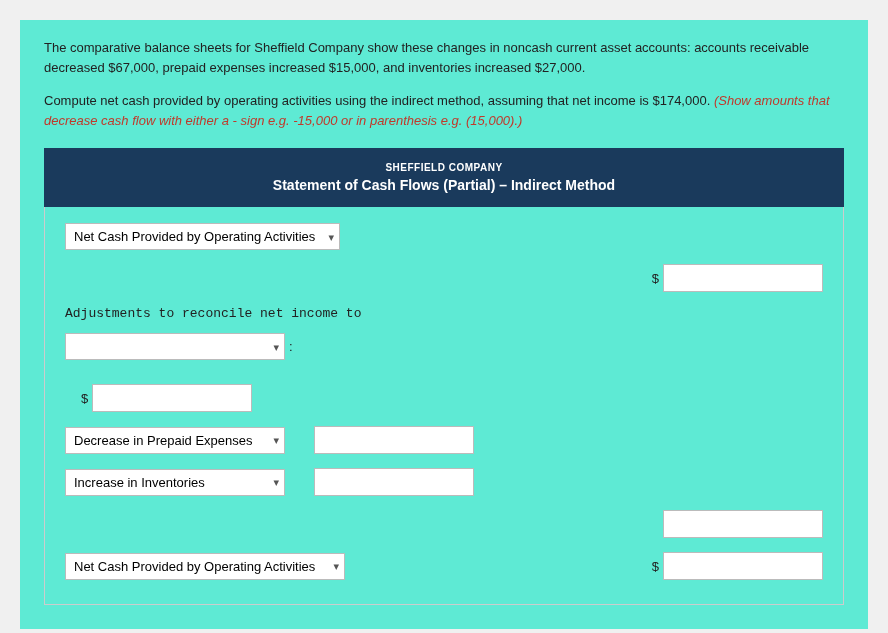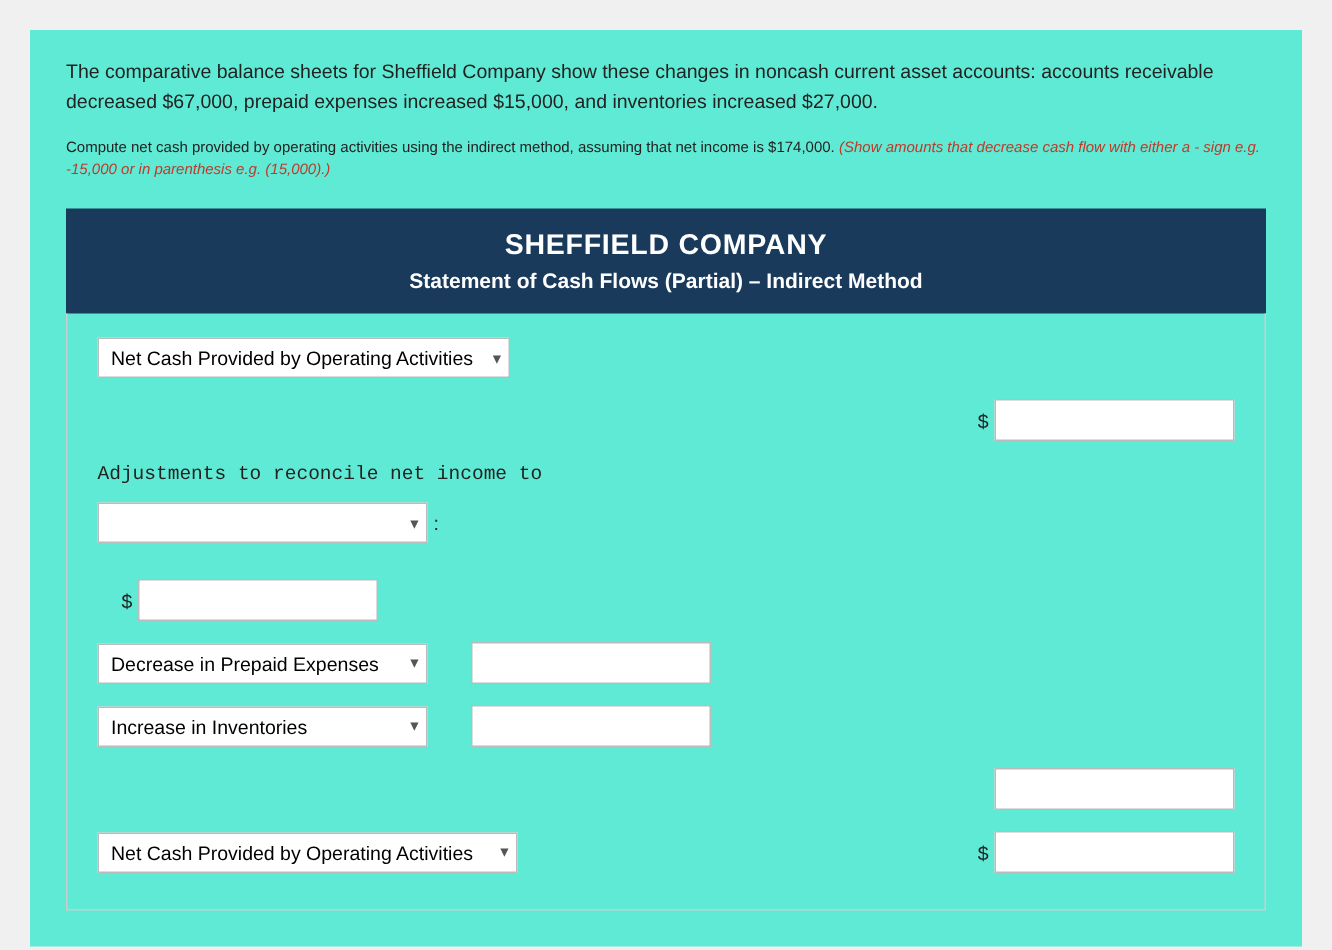--- a/index.html
+++ b/index.html
@@ -16,38 +16,38 @@
       margin: 0 auto;
       padding: 18px 24px 24px 24px;
     }
     .intro-text {
       font-size: 13px;
       line-height: 1.5;
       margin-bottom: 14px;
       color: #222;
     }
     .instruction-text {
-      font-size: 10px;
+      font-size: 13px;
       line-height: 1.5;
       margin-bottom: 18px;
       color: #222;
     }
     .instruction-text .red-italic {
       color: #c0392b;
       font-style: italic;
     }
     .header-box {
       background: #1a3a5c;
       color: #fff;
       text-align: center;
       padding: 14px 20px;
       margin-bottom: 0;
     }
     .header-box .company-name {
-      font-size: 19px;
+      font-size: 10px;
       font-weight: bold;
       letter-spacing: 0.5px;
     }
     .header-box .statement-title {
       font-size: 14px;
       font-weight: bold;
       margin-top: 4px;
     }
     .form-area {
       border: 1px solid #ccc;

